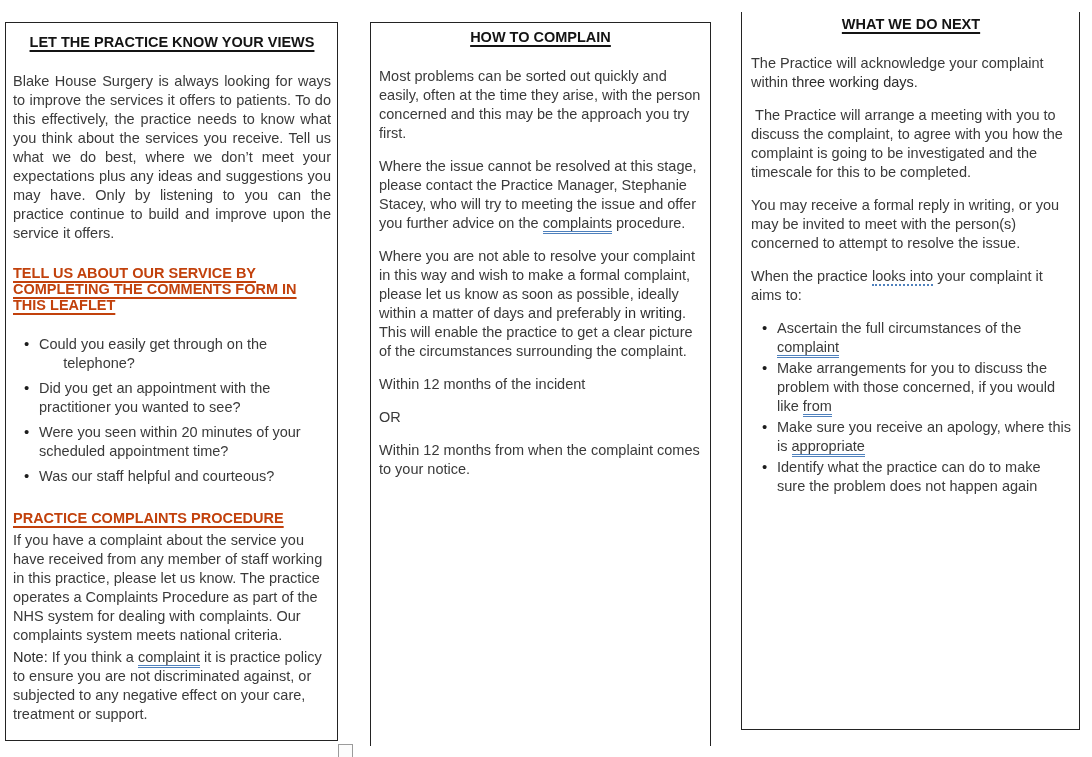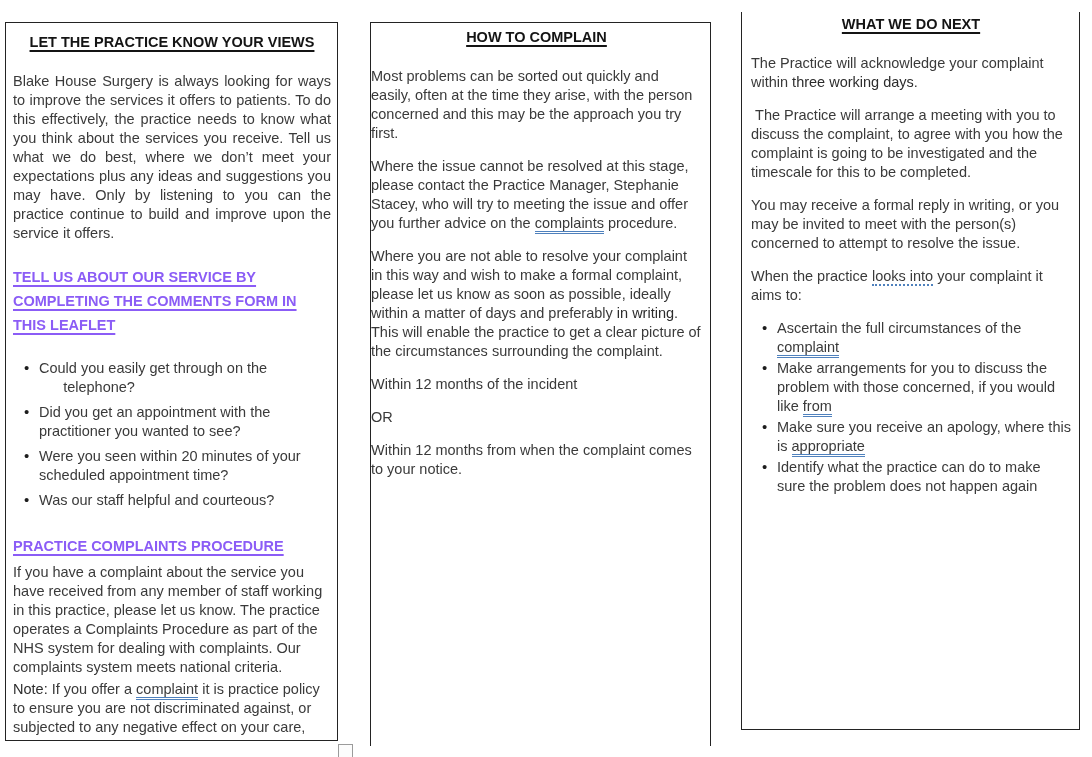--- a/index.html
+++ b/index.html
@@ -3,29 +3,29 @@
 <meta charset="utf-8">
 <style>
   html,body{margin:0;padding:0;background:#ffffff;}
   .page{
     position:relative;width:1092px;height:757px;background:#ffffff;overflow:hidden;
     font-family:"Liberation Sans","DejaVu Sans",sans-serif;
     color:#3a3a3a;font-size:14.5px;line-height:19px;
   }
   .panel{position:absolute;box-sizing:border-box;background:#ffffff;border:1.5px solid #232323;overflow:hidden;}
   #panel1{left:5px;top:22px;width:333px;height:719px;padding:10px 6px 0 7px;}
-  #panel2{left:370px;top:22px;width:341px;height:724px;padding:5px 8px 0 0;border-bottom:none;}
+  #panel2{left:370px;top:22px;width:341px;height:724px;padding:5px 8px 0 8px;border-bottom:none;}
   #panel3{left:741px;top:12px;width:339px;height:718px;padding:3px 8px 0 9px;border-top:none;}
   .title{
     font-weight:bold;color:#141414;text-align:center;font-size:14.5px;line-height:19px;
     text-decoration:underline;text-underline-offset:3px;text-decoration-thickness:1.5px;
     margin:0 0 20px 0;
   }
   .subhead{
-    font-weight:bold;color:#8b5cf6;font-size:14.5px;line-height:24px;
+    font-weight:bold;color:#c2410c;font-size:14.5px;line-height:16px;
     text-decoration:underline;text-underline-offset:3px;text-decoration-thickness:1.5px;
     margin:0 0 22px 0;
   }
   .subhead.tight{margin:0 0 5px 0;}
   p{margin:0 0 14px 0;}
   p.mb22{margin-bottom:22px;}
   p.mb7{margin-bottom:3px;}
   p.mb0{margin-bottom:0;}
   .just{text-align:justify;}
   .pre{white-space:pre-wrap;}
@@ -54,21 +54,21 @@
     <h2 class="subhead">TELL US ABOUT OUR SERVICE BY COMPLETING THE COMMENTS FORM IN THIS LEAFLET</h2>
     <ul class="bullets">
       <li><span class="li-text">Could you easily get through on the
       telephone?</span></li>
       <li><span class="li-text">Did you get an appointment with the practitioner you wanted to see?</span></li>
       <li><span class="li-text">Were you seen within 20 minutes of your scheduled appointment time?</span></li>
       <li><span class="li-text">Was our staff helpful and courteous?</span></li>
     </ul>
     <h2 class="subhead tight">PRACTICE COMPLAINTS PROCEDURE</h2>
     <p class="mb7">If you have a complaint about the service you have received from any member of staff working in this practice, please let us know. The practice operates a Complaints Procedure as part of the NHS system for dealing with complaints. Our complaints system meets national criteria.</p>
-    <p class="mb0"><span class="b">Note:</span><span> If you offer a </span><span class="u">complaint</span><span> it is practice policy to ensure you are not discriminated against, or subjected to any negative effect on your care, treatment or support.</span></p>
+    <p class="mb0"><span class="b">Note:</span><span> If you think a </span><span class="u">complaint</span><span> it is practice policy to ensure you are not discriminated against, or subjected to any negative effect on your care, treatment or support.</span></p>
   </section>
 
   <section class="panel" id="panel2">
     <h1 class="title">HOW TO COMPLAIN</h1>
     <p>Most problems can be sorted out quickly and easily, often at the time they arise, with the person concerned and this may be the approach you try first.</p>
     <p><span>Where the issue cannot be resolved at this stage, please contact the Practice Manager, Stephanie Stacey, who will try to meeting the issue and offer you further advice on the </span><span class="u">complaints</span><span> procedure.</span></p>
     <p><span>Where you are not able to resolve your complaint in this way and wish to make a formal complaint, please let us know as soon as possible, ideally within a matter of days and preferably </span><span class="b">in writing</span><span>. This will enable the practice to get a clear picture of the circumstances surrounding the complaint.</span></p>
     <p>Within 12 months of the incident</p>
     <p>OR</p>
     <p>Within 12 months from when the complaint comes to your notice.</p>

